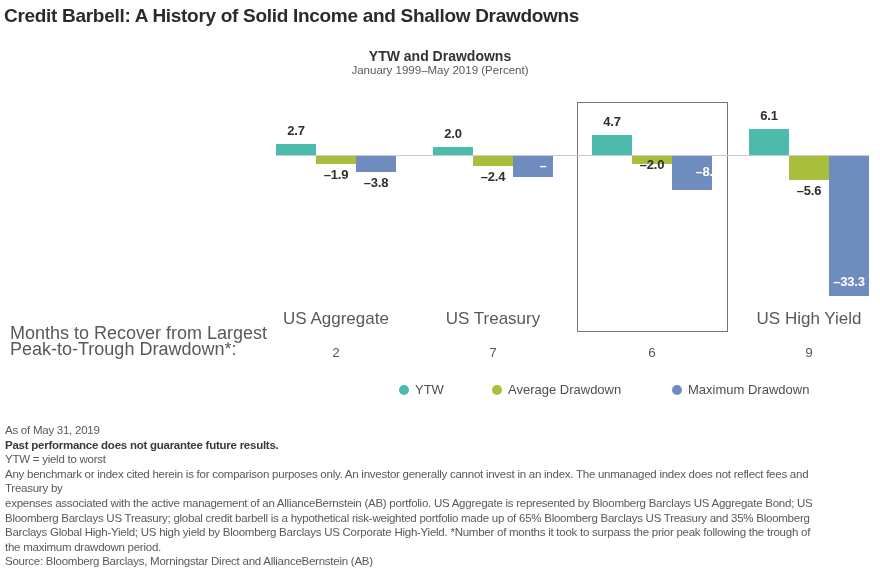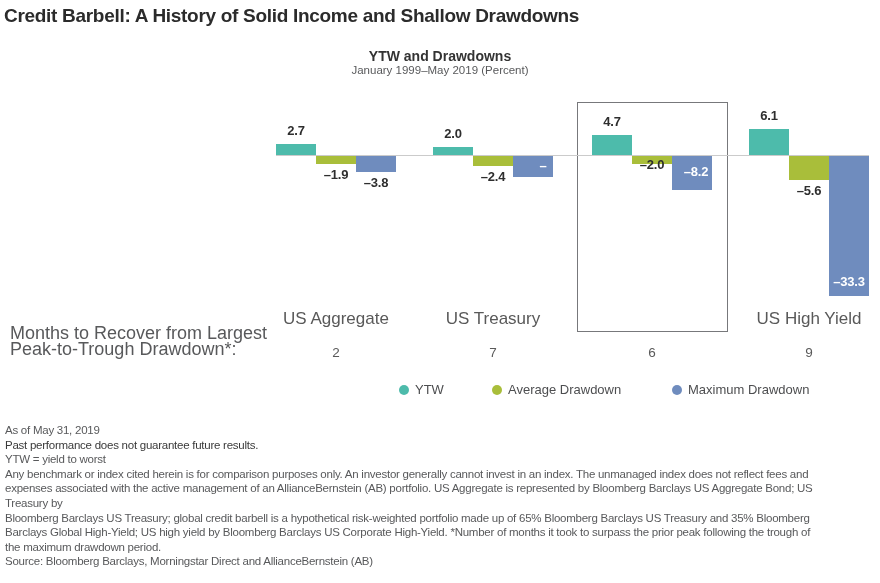--- a/index.html
+++ b/index.html
@@ -44,21 +44,21 @@
     font-size:13px; color:#4d4e50; line-height:14px;
   }
   .legend-dot {
     display:inline-block; width:10px; height:10px; border-radius:50%; margin-right:6px;
   }
   .footer { position:absolute; left:5px; top:423px; width:875px; }
   .footer div {
     font-size:11.5px; color:#58595b; line-height:14.6px;
     letter-spacing:-0.25px; white-space:nowrap;
   }
-  .footer .bold-line { font-weight:400; color:#3a3a3a; }
+  .footer .bold-line { font-weight:700; color:#3a3a3a; }
 </style>
 </head>
 <body>
 
 <div class="page">
 
   <div class="page-title">Credit Barbell: A History of Solid Income and Shallow Drawdowns</div>
 
   <div class="chart-title">YTW and Drawdowns</div>
   <div class="chart-subtitle">January 1999–May 2019 (Percent)</div>
@@ -80,21 +80,21 @@
       <div class="val-label" style="left: 473px; top: 169px; width: 40px;">–2.4</div>
       <div class="bar" style="left: 513px; top: 156px; width: 40px; height: 21px; background: rgb(111, 140, 190);"></div>
       <div class="val-label inside" style="left: 513px; top: 158px; width: 40px; padding-left: 20px;">–5.0</div>
       <div class="cat-label" style="left: 413px; top: 311px; width: 160px;">US Treasury</div>
       <div class="months-value" style="left: 463px; top: 345px; width: 60px;">7</div>
       <div class="bar" style="left: 592px; top: 135px; width: 40px; height: 20px; background: rgb(77, 187, 171);"></div>
       <div class="val-label" style="left: 592px; top: 114px; width: 40px;">4.7</div>
       <div class="bar" style="left: 632px; top: 156px; width: 40px; height: 8px; background: rgb(169, 190, 58);"></div>
       <div class="val-label" style="left: 632px; top: 157px; width: 40px;">–2.0</div>
       <div class="bar" style="left: 672px; top: 156px; width: 40px; height: 34px; background: rgb(111, 140, 190);"></div>
-      <div class="val-label inside" style="left: 672px; top: 164px; width: 48px;">–8.2</div>
+      <div class="val-label inside" style="left: 672px; top: 164px; width: 48px; text-align: right;">–8.2</div>
       <div class="months-value" style="left: 622px; top: 345px; width: 60px;">6</div>
       <div class="bar" style="left: 749px; top: 129px; width: 40px; height: 26px; background: rgb(77, 187, 171);"></div>
       <div class="val-label" style="left: 749px; top: 108px; width: 40px;">6.1</div>
       <div class="bar" style="left: 789px; top: 156px; width: 40px; height: 24px; background: rgb(169, 190, 58);"></div>
       <div class="val-label" style="left: 789px; top: 183px; width: 40px;">–5.6</div>
       <div class="bar" style="left: 829px; top: 156px; width: 40px; height: 140px; background: rgb(111, 140, 190);"></div>
       <div class="val-label inside" style="left: 829px; top: 274px; width: 40px;">–33.3</div>
       <div class="cat-label" style="left: 729px; top: 311px; width: 160px;">US High Yield</div>
       <div class="months-value" style="left: 779px; top: 345px; width: 60px;">9</div>
     </div>
@@ -118,22 +118,22 @@
       <span>Maximum Drawdown</span>
     </div>
   </div>
 
   <div class="footer">
     <div>As of May 31, 2019</div>
     <div class="bold-line">Past performance does not guarantee future results.</div>
     <div>YTW = yield to worst</div>
     <div>
         <div>Any benchmark or index cited herein is for comparison purposes only. An investor generally cannot invest in an index. The unmanaged index does not reflect fees and</div>
+        <div>Treasury by</div>
         <div>expenses associated with the active management of an AllianceBernstein (AB) portfolio. US Aggregate is represented by Bloomberg Barclays US Aggregate Bond; US</div>
-        <div>Treasury by</div>
         <div>Bloomberg Barclays US Treasury; global credit barbell is a hypothetical risk-weighted portfolio made up of 65% Bloomberg Barclays US Treasury and 35% Bloomberg</div>
         <div>Barclays Global High-Yield; US high yield by Bloomberg Barclays US Corporate High-Yield. *Number of months it took to surpass the prior peak following the trough of</div>
         <div>the maximum drawdown period.</div>
       </div>
     <div>Source: Bloomberg Barclays, Morningstar Direct and AllianceBernstein (AB)</div>
   </div>
 
 </div>
 
 </body></html>

